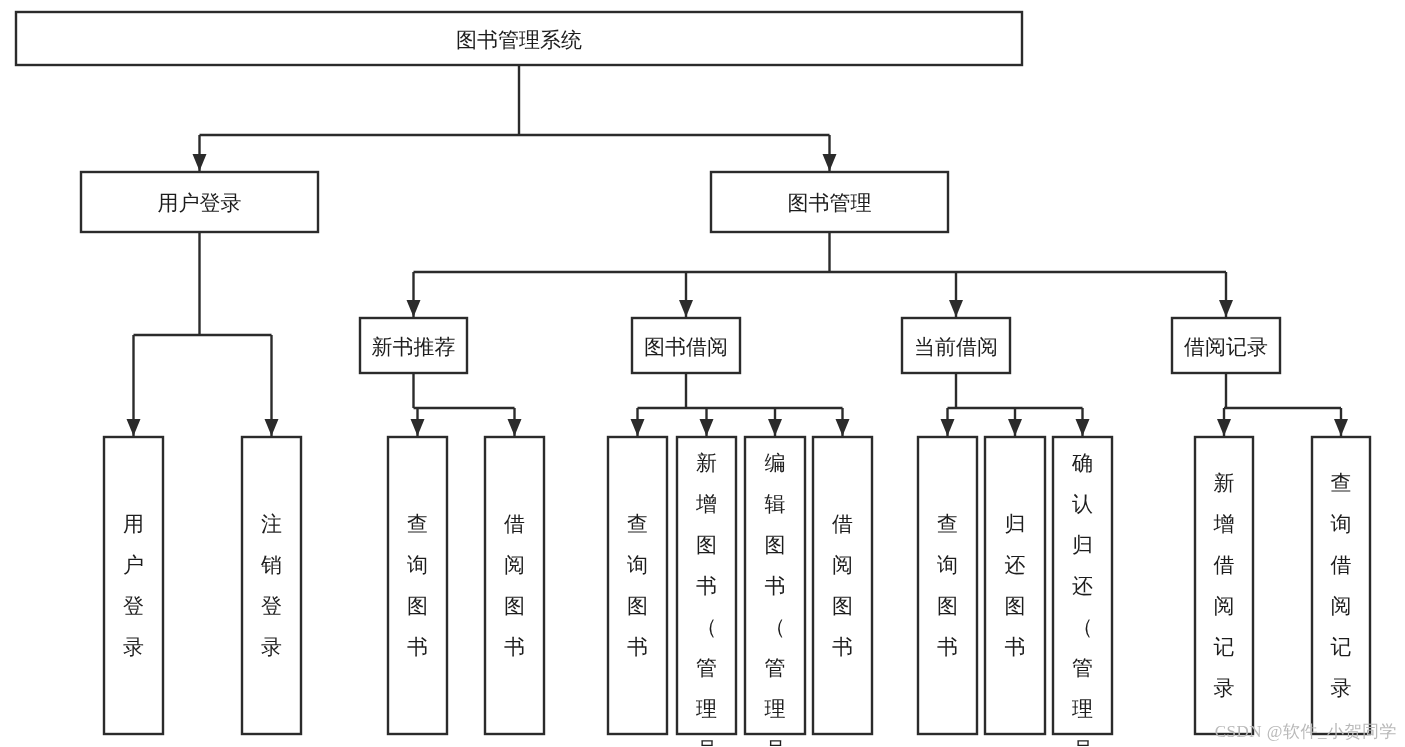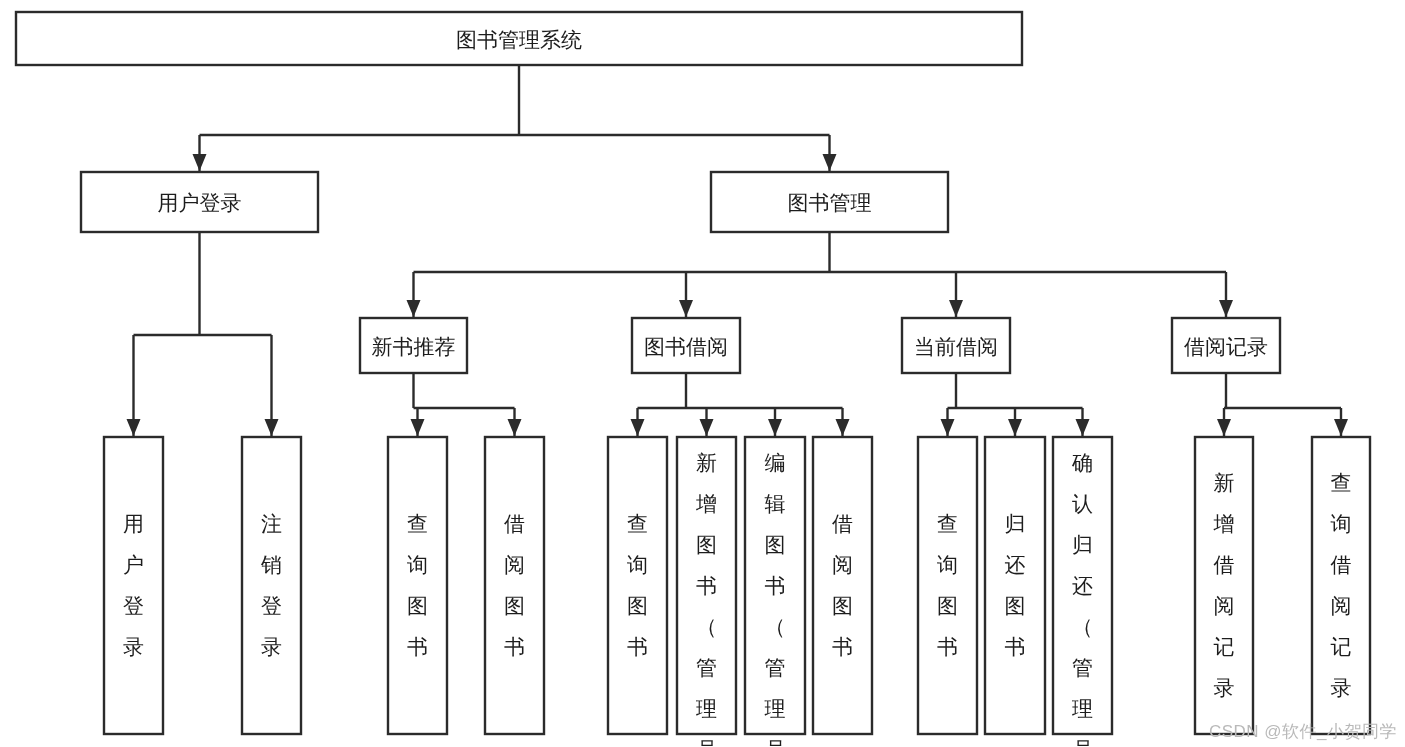--- a/index.html
+++ b/index.html
@@ -24,21 +24,21 @@
   .leaf-label{
     fill:#1d1d1d;
     font-family:"DejaVu Sans","Liberation Sans",sans-serif;
     font-size:21px;
     text-anchor:middle;
     dominant-baseline:central;
   }
   .watermark{
     position:absolute;
     right:8px;bottom:4px;
-    font-family:Liberation Sans, sans-serif;
+    font-family:Liberation Serif, serif;
     font-size:17px;
     color:#b9b9b9;
     white-space:nowrap;
     letter-spacing:0.5px;
   }
 </style>
 </head>
 <body>
 
 <div id="stage">

